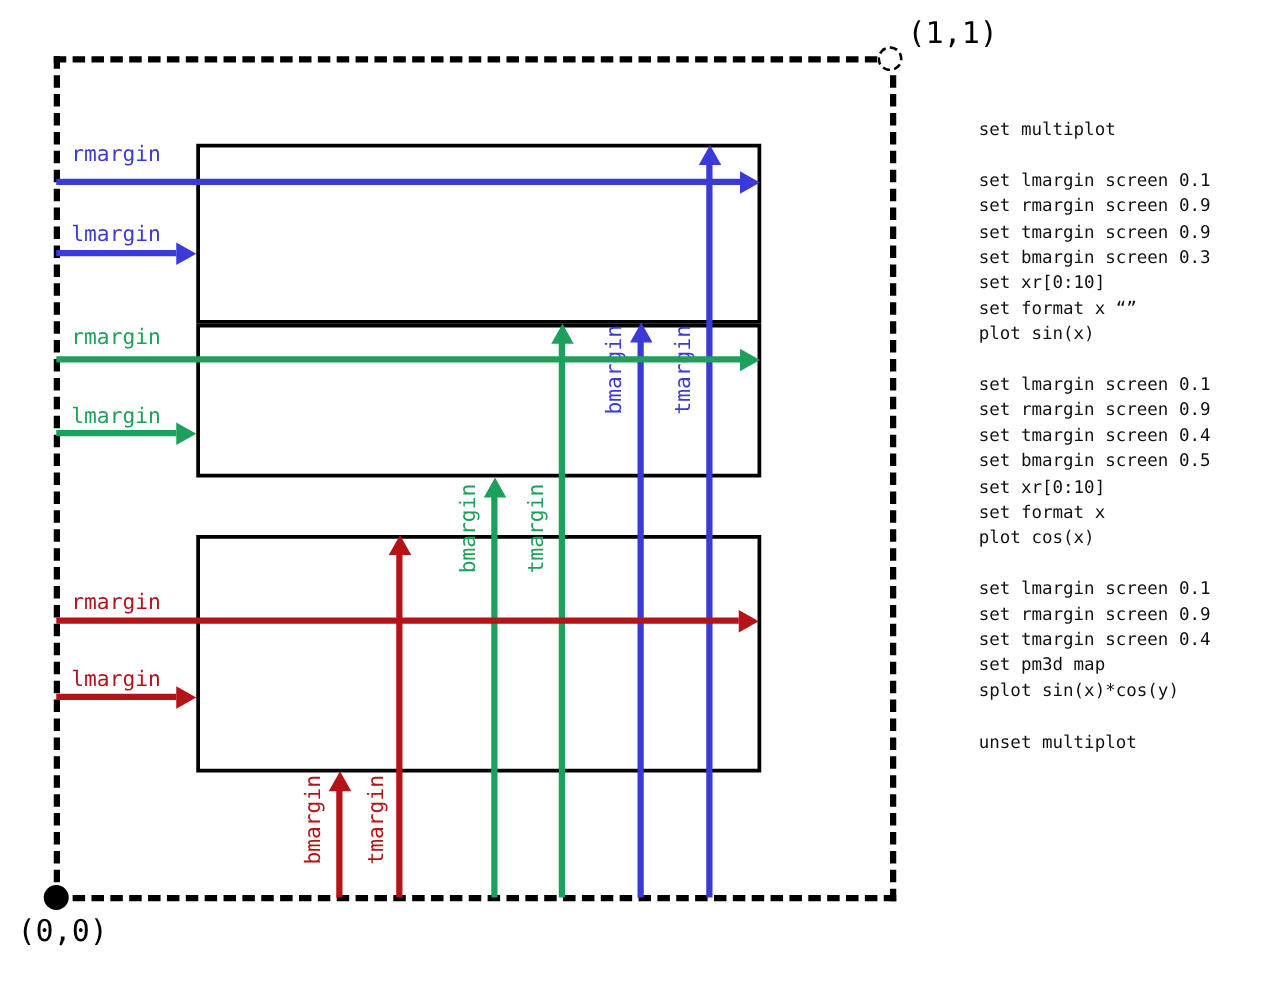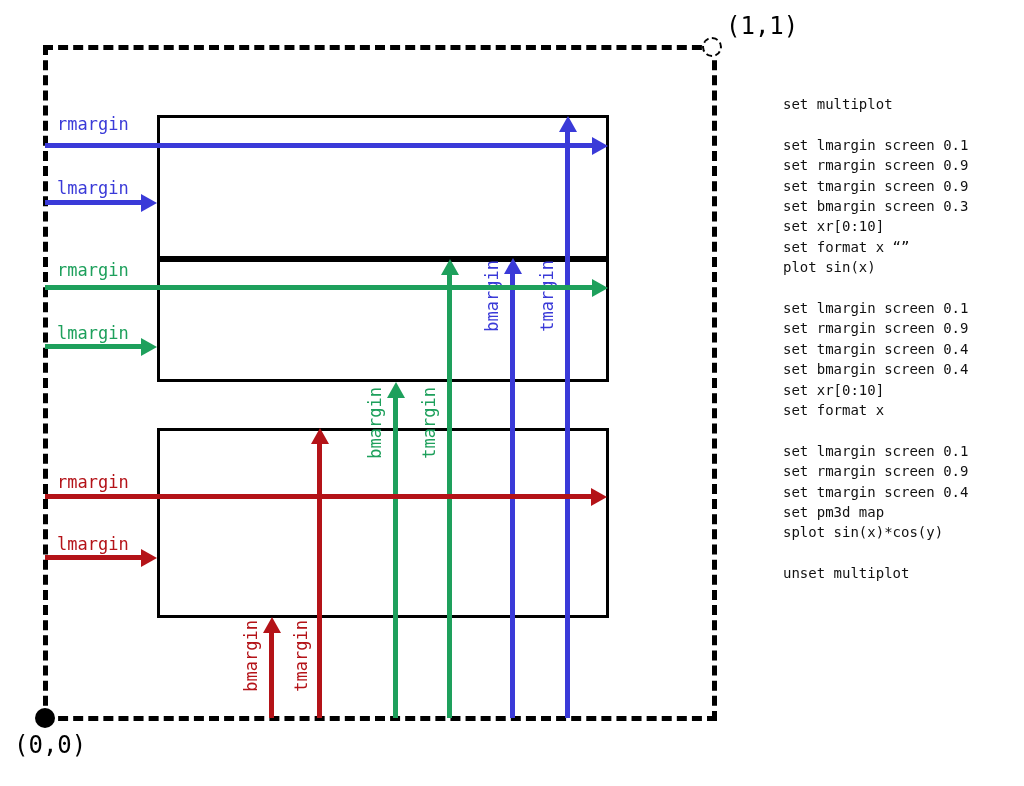--- a/index.html
+++ b/index.html
@@ -118,23 +118,24 @@
     <div class="code-line">set rmargin screen 0.9</div>
     <div class="code-line">set tmargin screen 0.9</div>
     <div class="code-line">set bmargin screen 0.3</div>
     <div class="code-line">set xr[0:10]</div>
     <div class="code-line">set format x “”</div>
     <div class="code-line">plot sin(x)</div>
     <div class="code-line"></div>
     <div class="code-line">set lmargin screen 0.1</div>
     <div class="code-line">set rmargin screen 0.9</div>
     <div class="code-line">set tmargin screen 0.4</div>
-    <div class="code-line">set bmargin screen 0.4</div>
+    <div class="code-line">set bmargin screen 0.5</div>
     <div class="code-line">set xr[0:10]</div>
     <div class="code-line">set format x</div>
+    <div class="code-line">plot cos(x)</div>
     <div class="code-line"></div>
     <div class="code-line">set lmargin screen 0.1</div>
     <div class="code-line">set rmargin screen 0.9</div>
     <div class="code-line">set tmargin screen 0.4</div>
     <div class="code-line">set pm3d map</div>
     <div class="code-line">splot sin(x)*cos(y)</div>
     <div class="code-line"></div>
     <div class="code-line">unset multiplot</div>
   </div>
 

